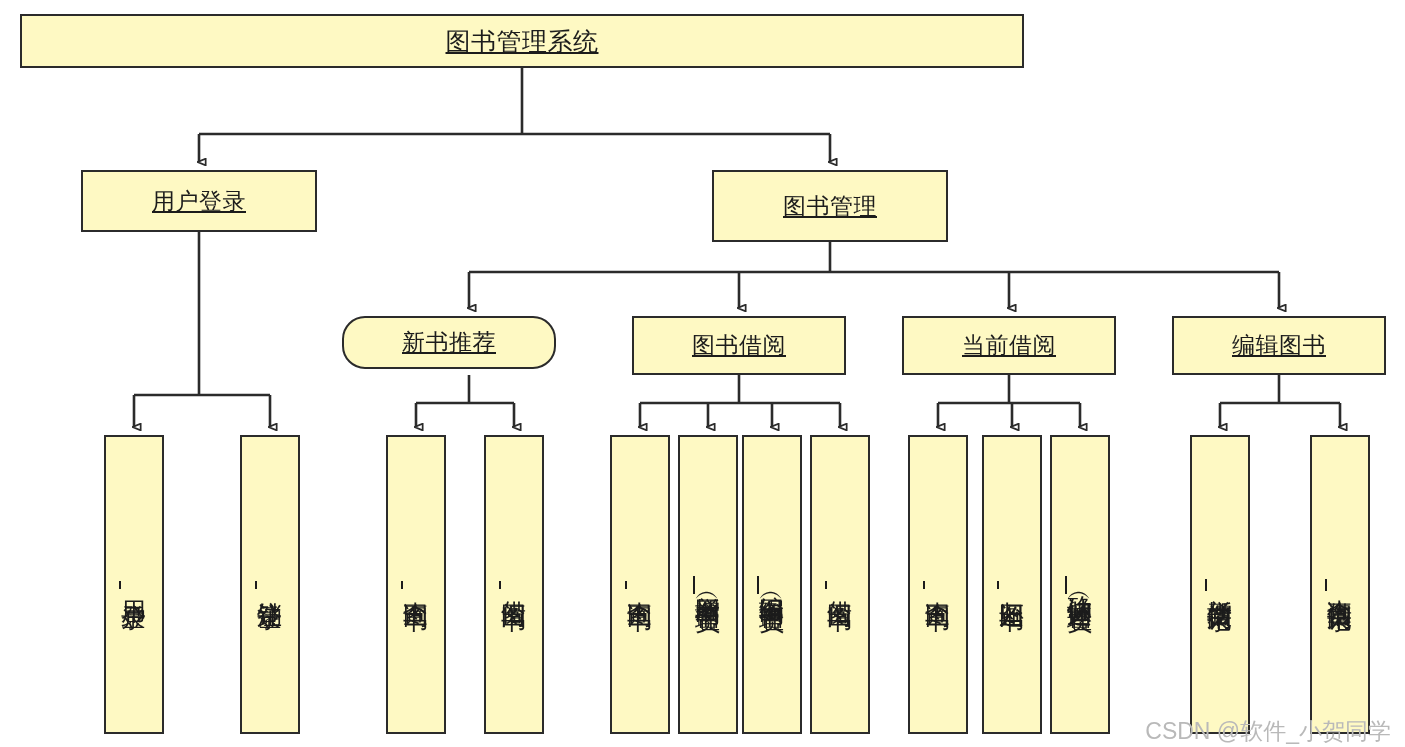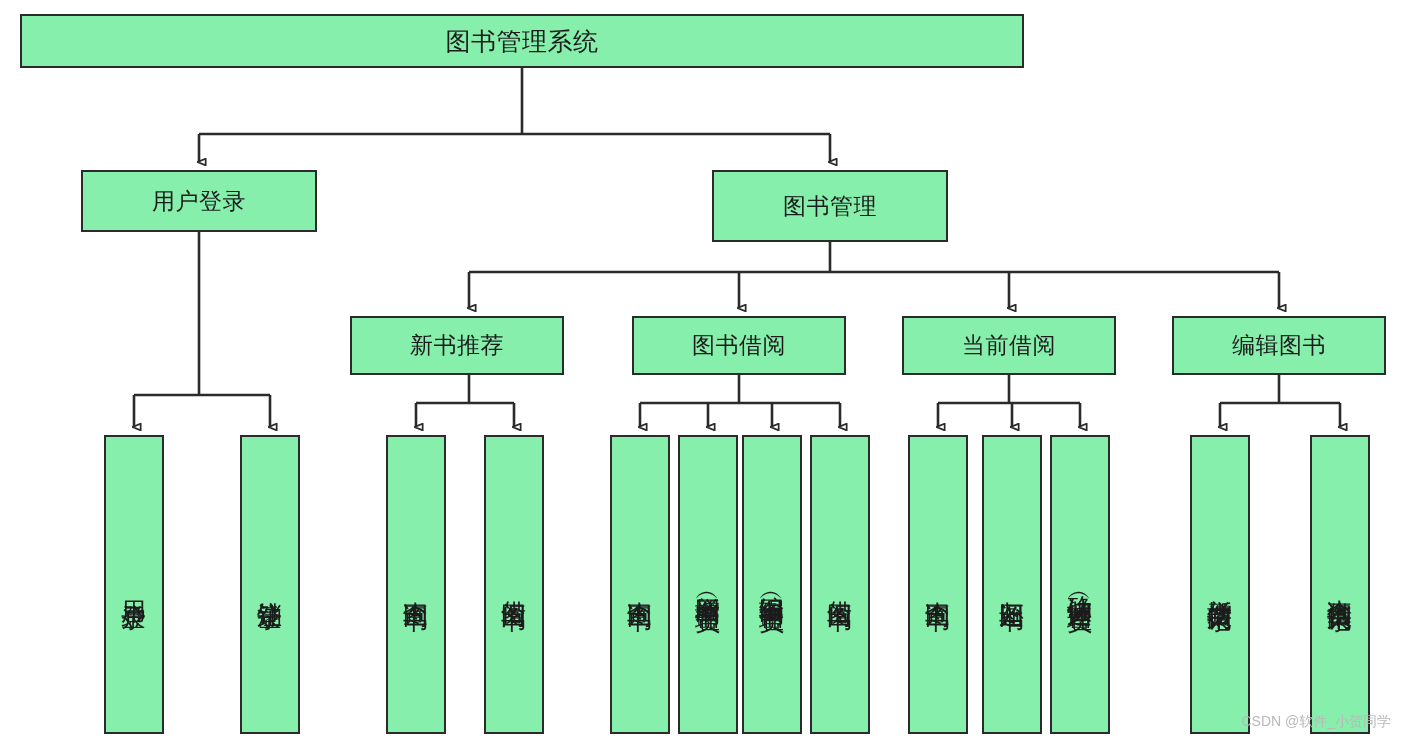--- a/index.html
+++ b/index.html
@@ -13,26 +13,27 @@
     width:1405px;
     height:747px;
     background:#ffffff;
     overflow:hidden;
   }
   
   .node{
     position:absolute;
     box-sizing:border-box;
     border:2.5px solid #2b2b2b;
-    background:#86efac;
+    background:#fef9c3;
     display:flex;
     align-items:center;
     justify-content:center;
     color:#1c1c1c;
     letter-spacing:.5px;
+    text-decoration:underline;
   }
   .node.root{
     font-size:25px;
   }
   .node.l2{
     font-size:23px;
   }
   .node.l3{
     font-size:23px;
   }
@@ -57,22 +58,22 @@
   }
   #wires line, #wires path{
     stroke:#2b2b2b;
     stroke-width:2.6;
     fill:none;
   }
   
   .watermark{
     position:absolute;
     right:14px;
-    bottom:16px;
-    font-size:14px;
+    bottom:0;
+    font-size:23px;
     color:#b9b9b9;
     white-space:nowrap;
     user-select:none;
   }
 </style>
 </head>
 <body>
 
 <div id="canvas">
 
@@ -123,21 +124,21 @@
     <line x1="1220" y1="403" x2="1340" y2="403"></line>
     <line x1="1220" y1="403" x2="1220" y2="427" marker-end="url(#arrow)"></line>
     <line x1="1340" y1="403" x2="1340" y2="427" marker-end="url(#arrow)"></line>
   </svg>
 
   <div class="node root" style="left: 20px; top: 14px; width: 1004px; height: 54px;">图书管理系统</div>
 
   <div class="node l2" style="left: 81px; top: 170px; width: 236px; height: 62px;">用户登录</div>
   <div class="node l2" style="left: 712px; top: 170px; width: 236px; height: 72px;">图书管理</div>
 
-  <div class="node l3" style="left: 350px; top: 316px; width: 214px; height: 59px;">新书推荐</div>
+  <div class="node l3" style="left: 342px; top: 316px; width: 214px; height: 53px; border-radius: 23px;">新书推荐</div>
   <div class="node l3" style="left: 632px; top: 316px; width: 214px; height: 59px;">图书借阅</div>
   <div class="node l3" style="left: 902px; top: 316px; width: 214px; height: 59px;">当前借阅</div>
   <div class="node l3" style="left: 1172px; top: 316px; width: 214px; height: 59px;">编辑图书</div>
 
   <div class="node leaf" style="left: 104px; top: 435px; width: 60px; height: 299px;">用户登录</div>
   <div class="node leaf" style="left: 240px; top: 435px; width: 60px; height: 299px;">注销登录</div>
   <div class="node leaf" style="left: 386px; top: 435px; width: 60px; height: 299px;">查询图书</div>
   <div class="node leaf" style="left: 484px; top: 435px; width: 60px; height: 299px;">借阅图书</div>
   <div class="node leaf" style="left: 610px; top: 435px; width: 60px; height: 299px;">查询图书</div>
   <div class="node leaf" style="left: 678px; top: 435px; width: 60px; height: 299px;">新增图书（管理员）</div>

